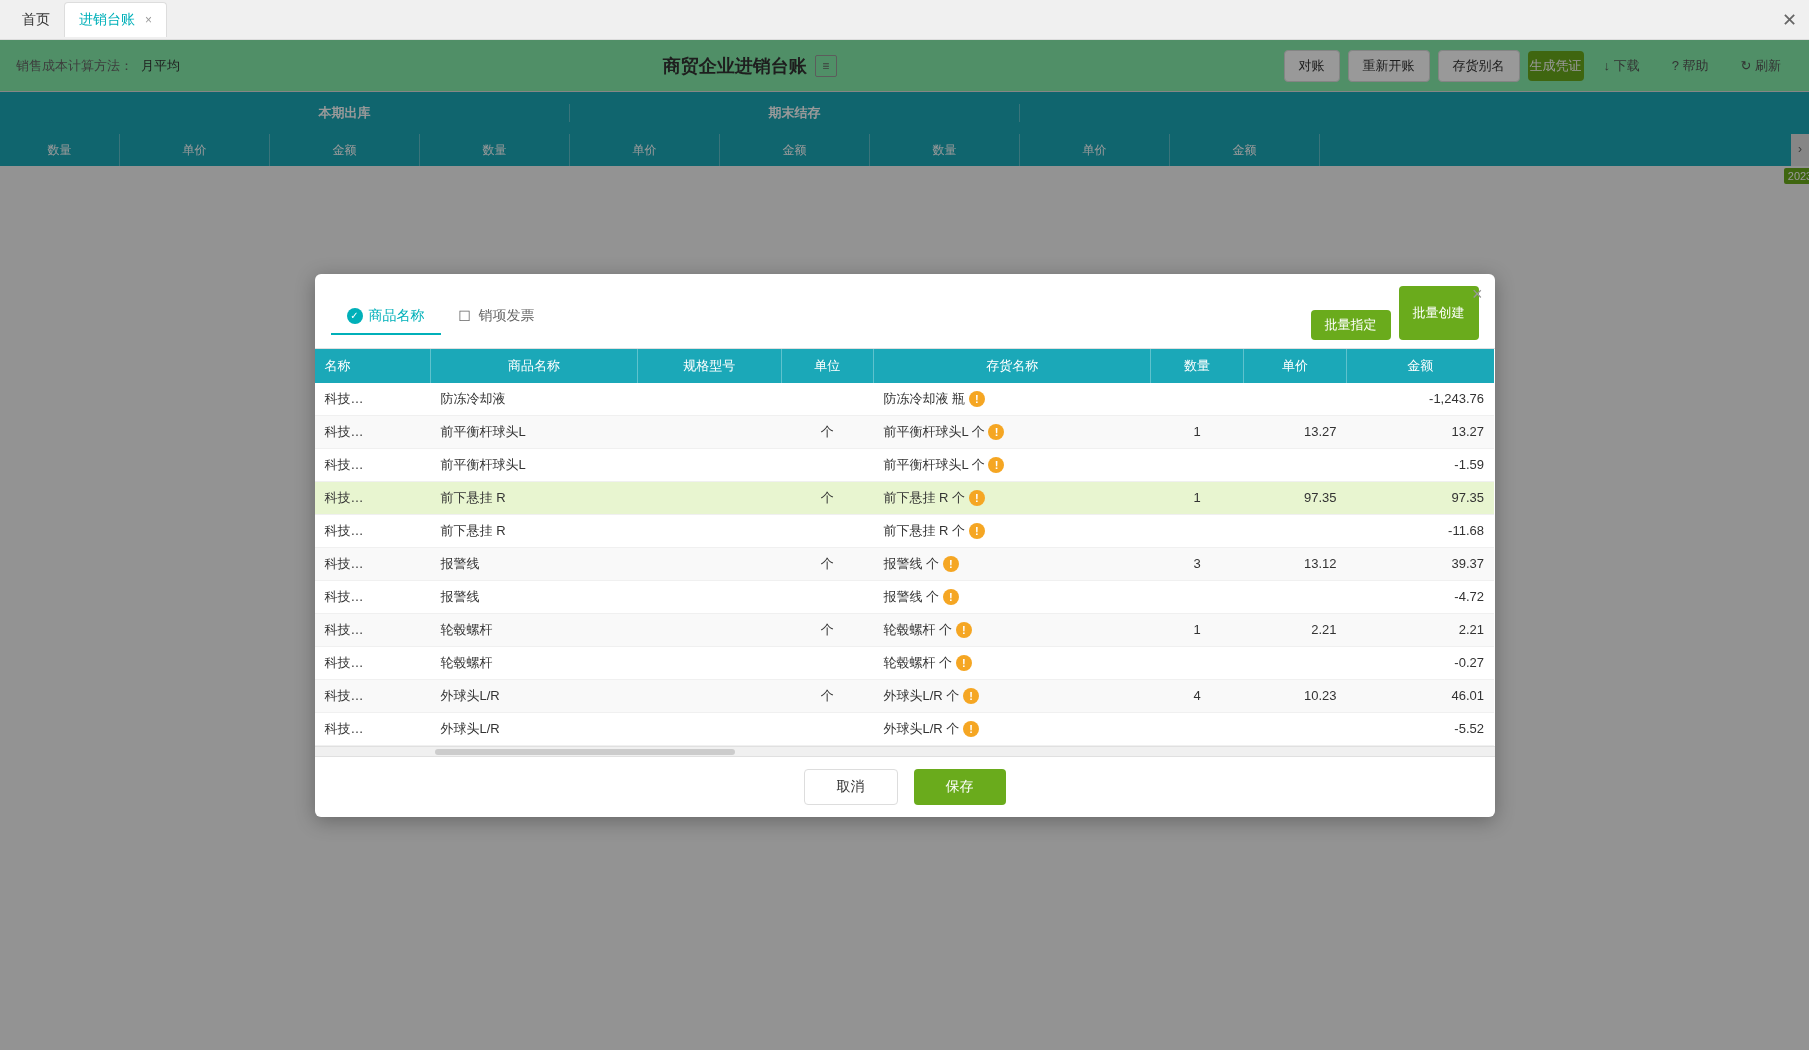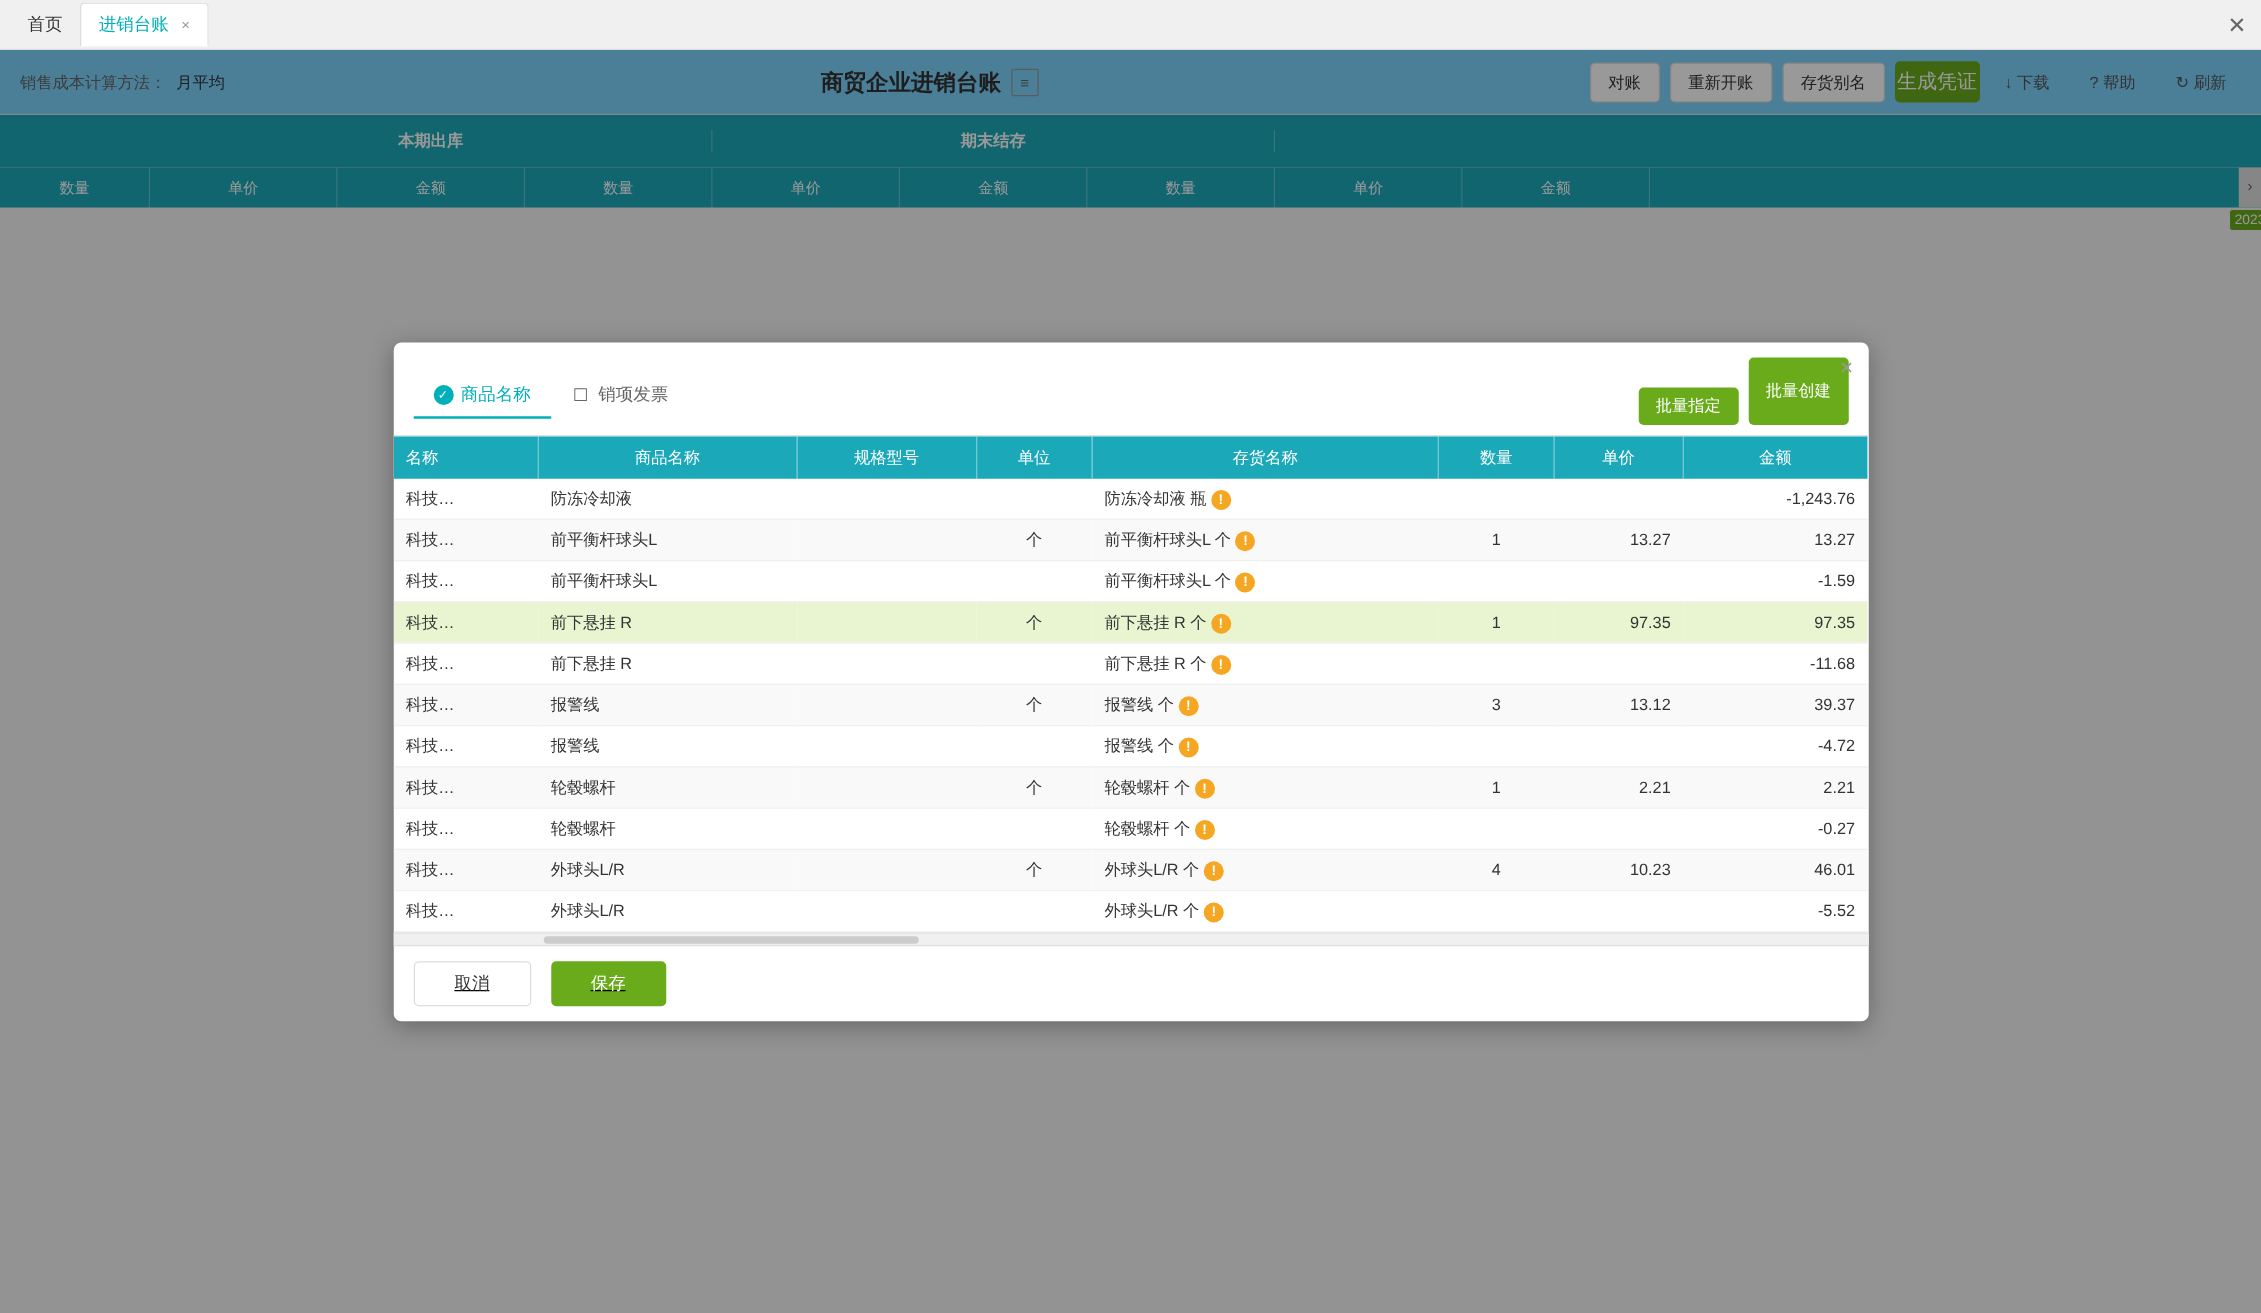--- a/index.html
+++ b/index.html
@@ -52,21 +52,21 @@
     
     .main-area {
       background: #f5f5f5;
       width: 100%;
       height: calc(1050px - 40px);
       position: relative;
     }
 
     
     .toolbar {
-      background: #7dd3fc;
+      background: #86efac;
       height: 52px;
       display: flex;
       align-items: center;
       padding: 0 16px;
       gap: 8px;
       border-bottom: 1px solid #e0e0e0;
     }
     .cost-label {
       font-size: 13px;
       color: #666;
@@ -107,21 +107,21 @@
       font-size: 13px;
       color: #333;
       cursor: pointer;
       white-space: nowrap;
     }
     .toolbar-btn-green {
       padding: 6px 2px;
       border: none;
       border-radius: 4px;
       background: #6aab1c;
-      font-size: 16px;
+      font-size: 13px;
       color: white;
       cursor: pointer;
       white-space: nowrap;
     }
     .toolbar-btn-icon {
       padding: 6px 12px;
       border: none;
       background: none;
       font-size: 13px;
       color: #555;
@@ -363,23 +363,23 @@
       width: 300px;
       height: 6px;
       background: #ccc;
       border-radius: 3px;
     }
 
     
     .modal-footer {
       padding: 12px 16px;
       display: flex;
+      justify-content: center;
       gap: 16px;
       border-top: 1px solid #e0e0e0;
-      text-decoration: underline;
     }
     .btn-cancel {
       padding: 8px 32px;
       border: 1px solid #ddd;
       border-radius: 4px;
       background: white;
       font-size: 14px;
       color: #333;
       cursor: pointer;
     }

